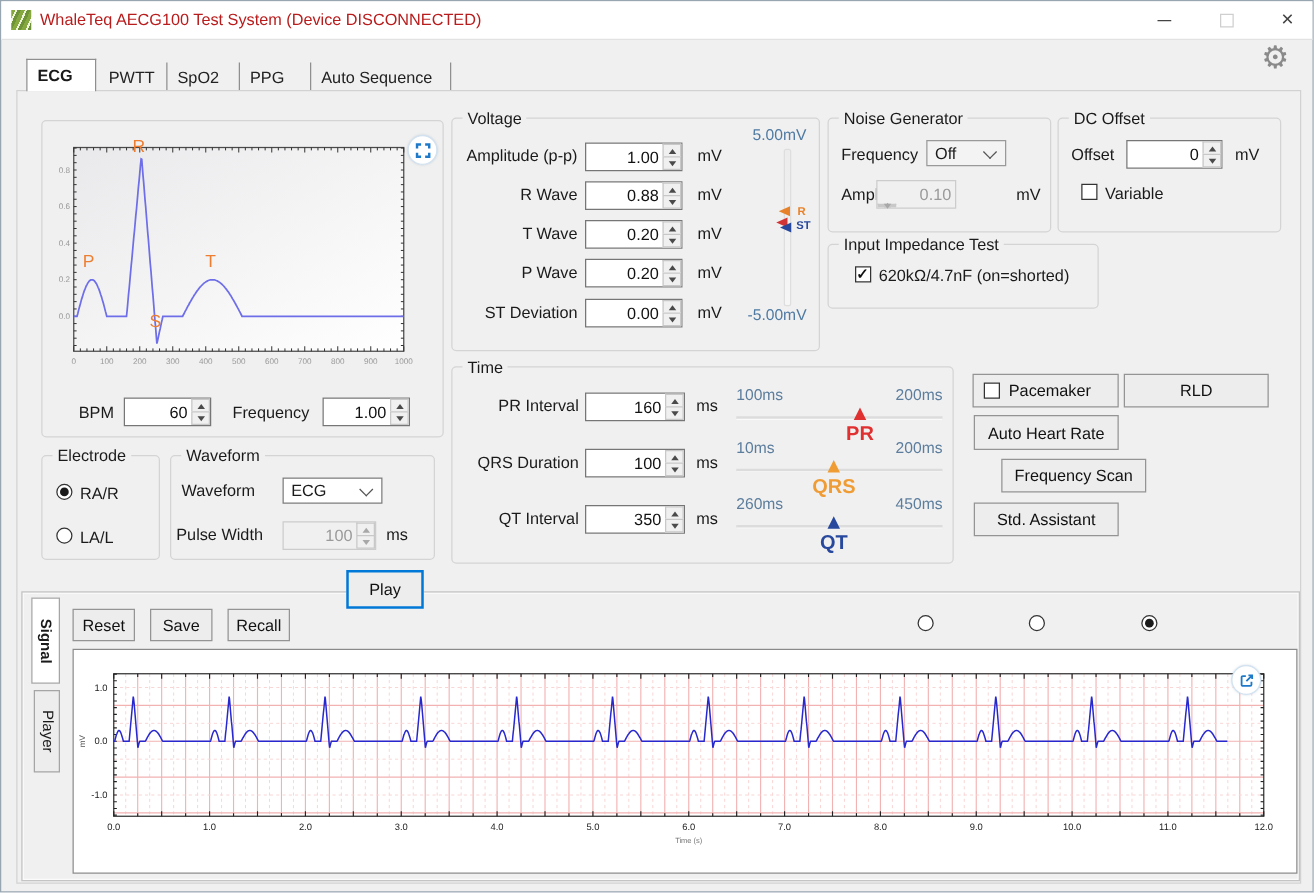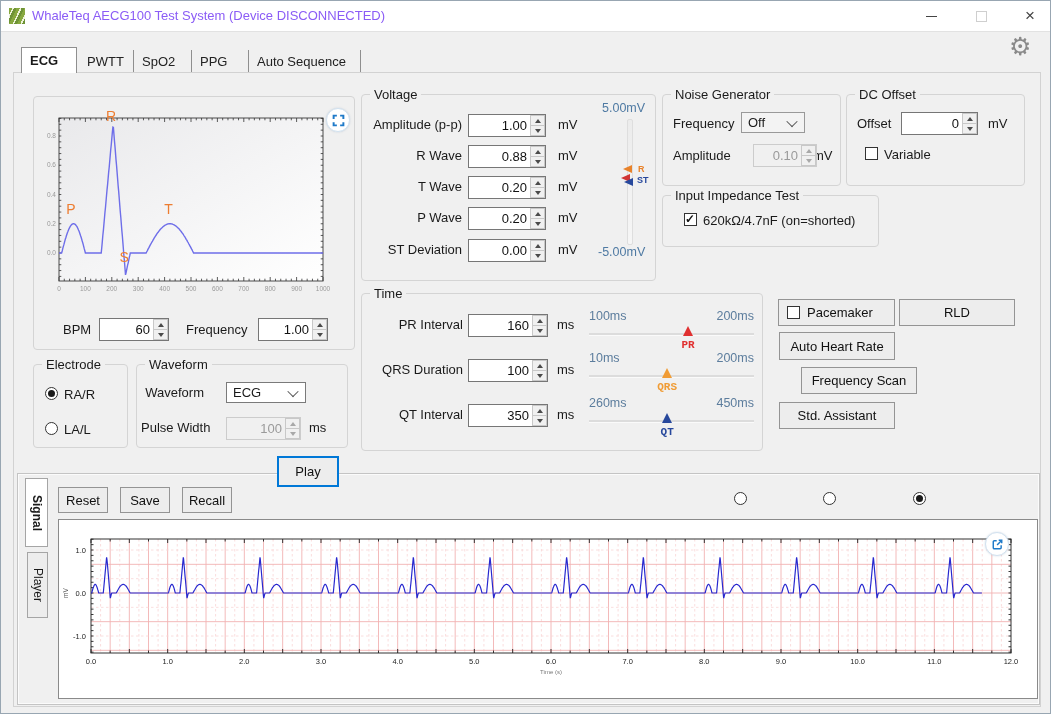--- a/index.html
+++ b/index.html
@@ -5,21 +5,21 @@
   html,body{margin:0;padding:0;background:#d7dde2;}
   #app{position:relative;width:1051px;height:714px;background:#f0f0f0;
        font-family:"Liberation Sans",sans-serif;color:#1a1a1a;overflow:hidden;
        border:1px solid #98a6b2;box-sizing:border-box;}
   .lbl{position:absolute;font-size:13px;color:#1a1a1a;white-space:nowrap;line-height:14px;}
   .r{text-align:right;}
   
   .titlebar{position:absolute;left:0;top:0;width:100%;height:30px;background:#ffffff;border-bottom:1px solid #e2e2e2;}
   .logo{position:absolute;left:8px;top:7px;width:16px;height:16px;
         background:repeating-linear-gradient(115deg,#87a83f 0 3px,#eef3da 3px 4.5px,#6e9336 4.5px 7px);}
-  .wtitle{position:absolute;left:31px;top:7px;font-size:13px;color:#8b5cf6;}
+  .wtitle{position:absolute;left:31px;top:7px;font-size:13px;color:#b91c1c;}
   .winbtn{position:absolute;top:0;height:30px;display:flex;align-items:center;justify-content:center;font-size:15px;color:#444;}
   .minbar{width:11px;height:1px;background:#444;}
   .maxbox{width:9px;height:9px;border:1px solid #cfcfcf;}
   
   .tab{position:absolute;font-size:13px;display:flex;align-items:center;padding-left:8px;box-sizing:border-box;}
   .tab.active{background:#fff;border:1px solid #8f8f8f;border-bottom:none;font-weight:bold;z-index:3;}
   .tab.inactive{border-right:1px solid #8f8f8f;color:#222;}
   .panel{position:absolute;border:1px solid #d2d2d2;background:transparent;z-index:1;}
   
   .grp{position:absolute;border:1px solid #d4d4d4;border-radius:4px;z-index:2;}
@@ -48,21 +48,21 @@
   .check.on::after{content:"\2713";position:absolute;left:0px;top:-2px;font-size:12px;font-weight:bold;color:#111;}
   
   .btn{position:absolute;background:#ededed;border:1px solid #949494;display:flex;align-items:center;justify-content:center;font-size:13px;color:#111;box-sizing:border-box;z-index:3;}
   .btn.play{border:2px solid #0078d7;}
   
   .tslider{position:absolute;width:165px;height:48px;z-index:3;}
   .tslider .mn{position:absolute;left:0;top:0;font-size:12.5px;color:#5c7d9d;}
   .tslider .mx{position:absolute;right:0;top:0;font-size:12.5px;color:#5c7d9d;}
   .tslider .track{position:absolute;left:0;top:24px;width:165px;height:2px;background:#dcdcdc;border-bottom:1px solid #fafafa;}
   .tslider .tri{position:absolute;top:17px;width:0;height:0;border-left:5.5px solid transparent;border-right:5.5px solid transparent;border-bottom:10px solid #c00;}
-  .tslider .mlab{position:absolute;top:30px;width:44px;text-align:center;font-size:11px;font-weight:bold;font-family:Liberation Mono, monospace;}
+  .tslider .mlab{position:absolute;top:30px;width:44px;text-align:center;font-size:16px;font-weight:bold;}
   
   .vtrack{position:absolute;width:4px;background:linear-gradient(#ececec,#f6f6f6);border:1px solid #dedede;border-radius:2px;z-index:3;}
   .vmark{position:absolute;width:0;height:0;border-top:4.5px solid transparent;border-bottom:4.5px solid transparent;border-right:9px solid #c00;z-index:4;}
   .vmlab{position:absolute;font-size:9px;font-weight:bold;z-index:4;}
   .vrange{position:absolute;font-size:12.5px;color:#4f7aa3;z-index:3;white-space:nowrap;}
   
   .bpanel{position:absolute;border:1px solid #c4c4c4;box-shadow:inset 0 0 0 1px #fbfbfb;z-index:2;background:#f0f0f0;}
   .vtab{position:absolute;border:1px solid #a5a5a5;box-sizing:border-box;z-index:3;}
   .vtab span{position:absolute;left:50%;top:50%;transform:translate(-50%,-50%) rotate(90deg);font-size:12px;white-space:nowrap;}
   .vtab.active{background:#fff;}
@@ -411,21 +411,21 @@
 
   <div class="grp" style="left:661px;top:93px;width:177px;height:90px;">
     <span class="ttl">Noise Generator</span>
   </div>
   <span class="lbl" style="left:672px;top:116px;">Frequency</span>
   <div class="combo gray" style="left:740px;top:111px;width:64px;">
     <span>Off</span>
     <span class="chev"></span>
   </div>
   <span class="lbl" style="left:672px;top:148px;">Amplitude</span>
-  <div class="spin dis" style="left:752px;top:143px;width:62px;">
+  <div class="spin dis" style="left:700px;top:143px;width:62px;flex-direction:column;">
     <span class="sv">0.10</span>
     <span class="sbs">
         <span class="sb up"></span>
         <span class="sb dn"></span>
       </span>
   </div>
   <span class="lbl" style="left:812px;top:148px;">mV</span>
 
   <div class="grp" style="left:845px;top:93px;width:177px;height:90px;">
     <span class="ttl">DC Offset</span>

